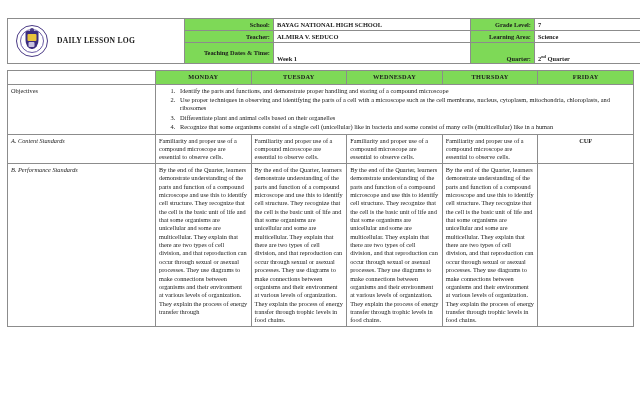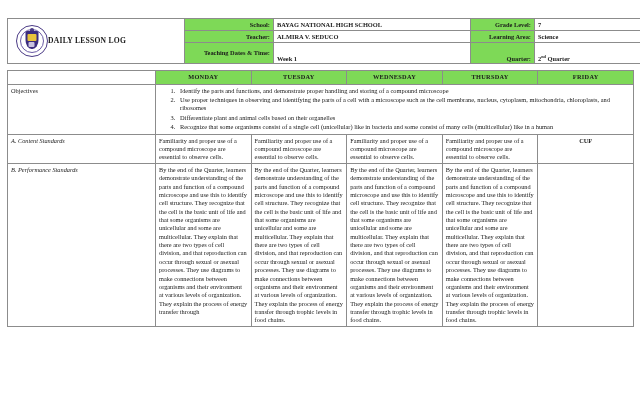--- a/index.html
+++ b/index.html
@@ -42,20 +42,21 @@
   }
   .hdr-logo-cell {
     width: 176px;
     text-align: left;
     vertical-align: middle;
     padding: 0 !important;
   }
   .logo-row {
     display: flex;
     align-items: center;
+    gap: 9px;
     padding-left: 8px;
   }
   .deped-seal {
     width: 30px;
     height: 30px;
     flex: 0 0 30px;
     border-radius: 50%;
     border: 1.1px solid #4b3b86;
     background: #ffffff;
     position: relative;

